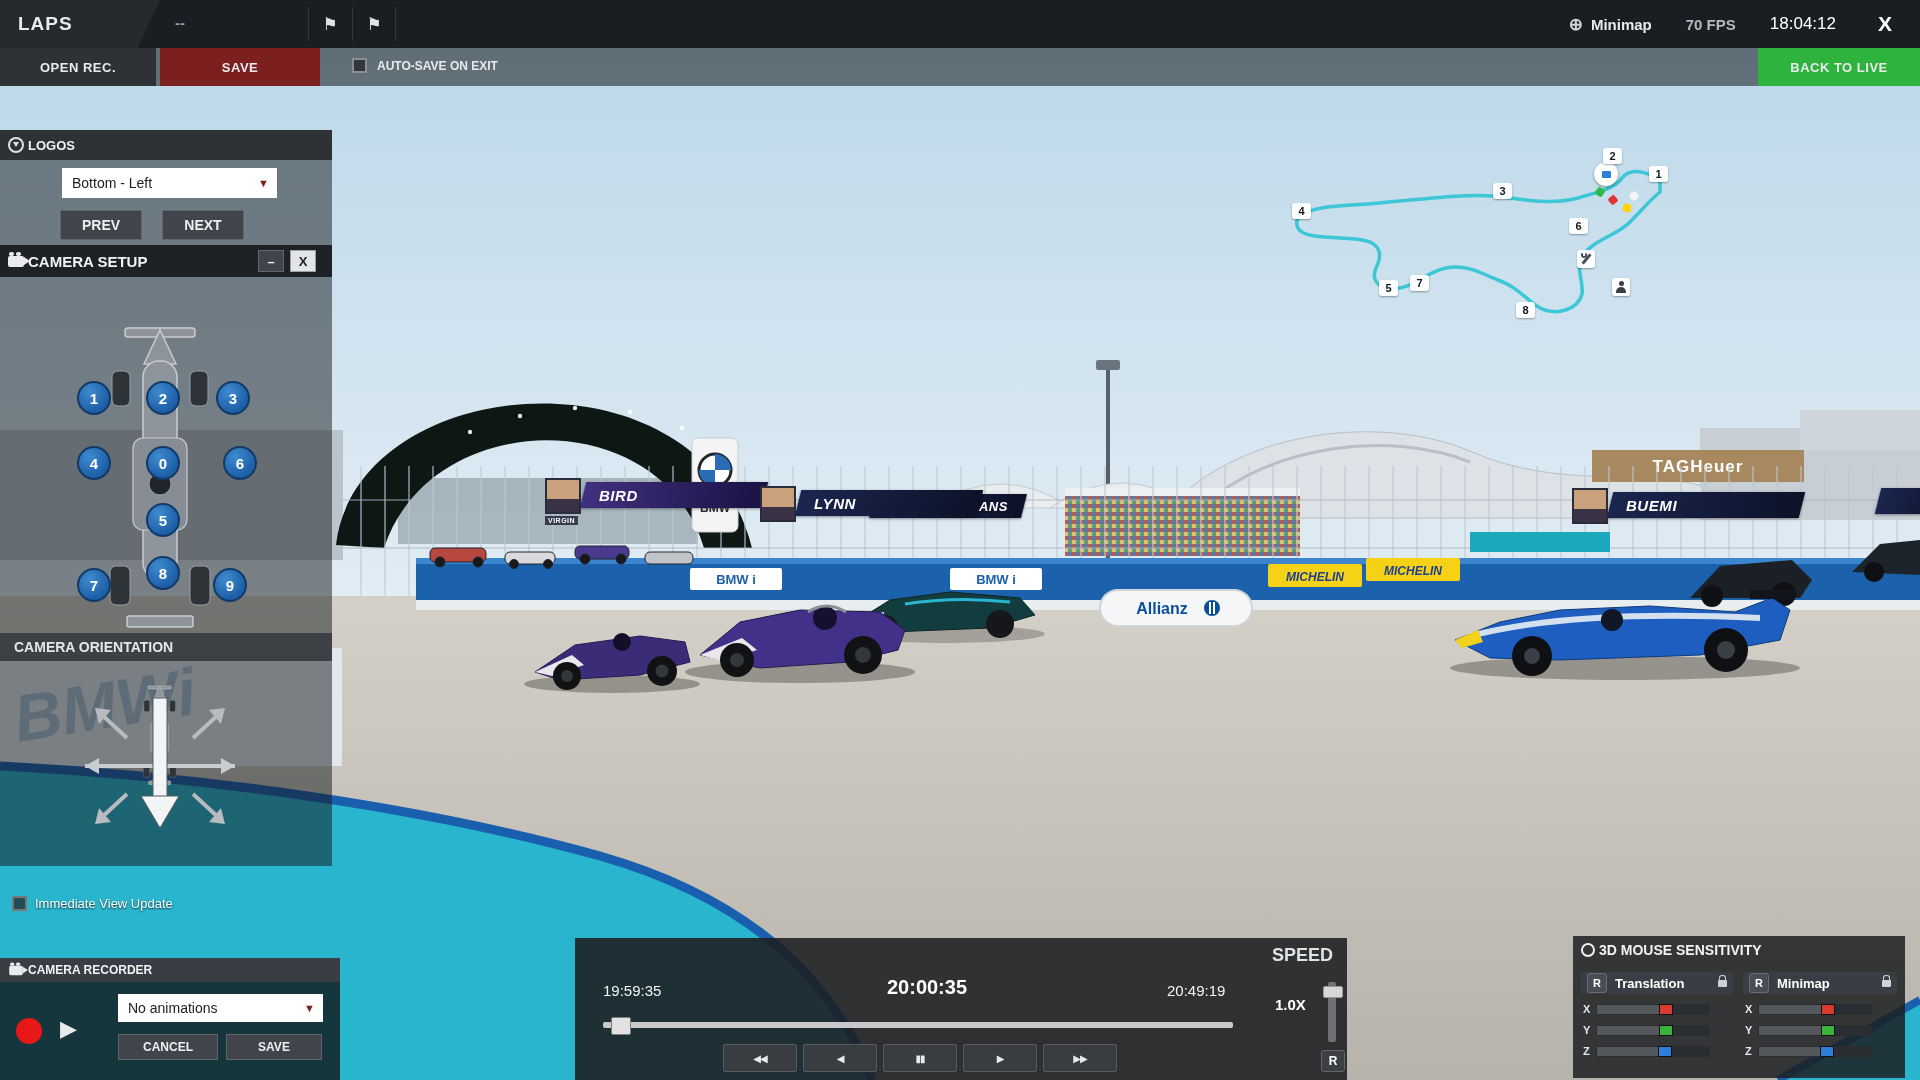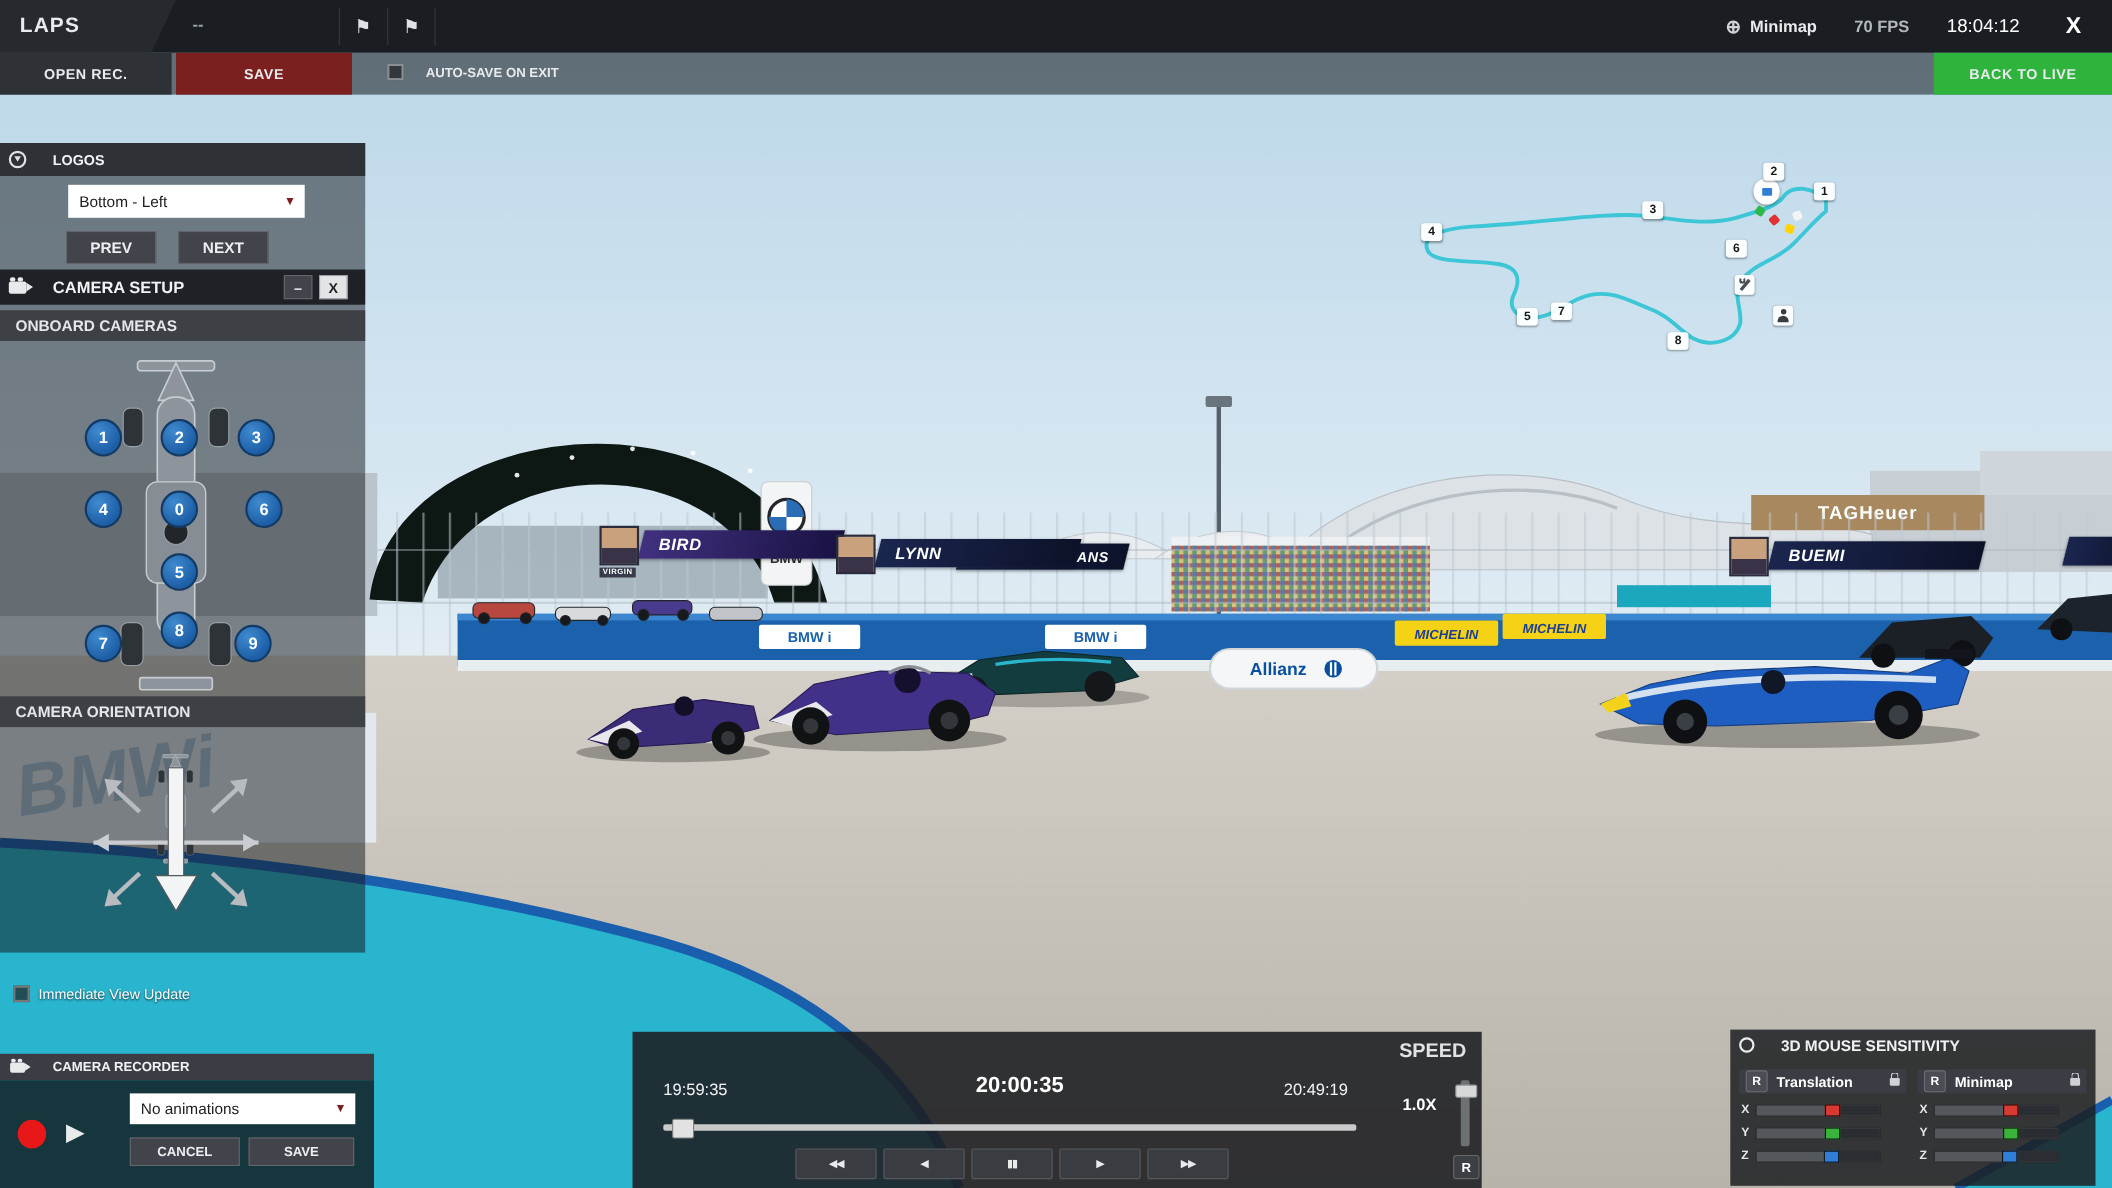--- a/index.html
+++ b/index.html
@@ -17,25 +17,25 @@
   .target-ic{font-size:17px;color:#cfd3d7;}
   .fps{font-size:15px;font-weight:bold;color:#b4b9be;}
   .clock{font-size:17px;color:#fff;}
   .close-x{font-size:21px;font-weight:bold;color:#fff;padding:0 8px;cursor:pointer;}
 
   .toolbar{position:absolute;left:0;top:48px;width:1920px;height:38px;background:rgba(20,23,26,.55);z-index:40;color:#e8eaec;}
   .tb-btn{position:absolute;top:0;height:38px;display:flex;align-items:center;justify-content:center;font-size:13px;font-weight:bold;letter-spacing:.5px;cursor:pointer;}
   .openrec{left:0;width:156px;background:#2e3236;}
   .savebtn{left:160px;width:160px;background:#7b1f1f;}
   .backlive{right:0;width:162px;background:#2eb33d;}
-  .autosave{position:absolute;left:352px;top:10px;display:flex;align-items:center;gap:20px;font-size:12px;font-weight:bold;}
+  .autosave{position:absolute;left:352px;top:10px;display:flex;align-items:center;gap:10px;font-size:12px;font-weight:bold;}
   .checkbox{width:15px;height:15px;border:2px solid #8a8f94;background:rgba(30,33,36,.7);box-sizing:border-box;}
 
   
-  .hdr{display:flex;align-items:center;gap:24px;color:#f0f2f4;font-weight:bold;box-sizing:border-box;padding:0 8px;}
+  .hdr{display:flex;align-items:center;gap:4px;color:#f0f2f4;font-weight:bold;box-sizing:border-box;padding:0 8px;}
   .gbtn{display:flex;align-items:center;justify-content:center;background:#41454b;border:1px solid #62666b;color:#eceef0;font-weight:bold;cursor:pointer;box-sizing:border-box;}
   .ddl{background:#fff;color:#1d1d1d;display:flex;align-items:center;justify-content:space-between;padding:0 8px 0 10px;font-size:14px;cursor:pointer;box-sizing:border-box;}
   .dd-arrow{color:#7b1f1f;font-size:11px;}
   .cam-ic{width:16px;height:11px;background:#e8eaec;border-radius:2px;position:relative;flex:0 0 auto;}
   .cam-ic:before{content:'';position:absolute;right:-6px;top:1px;border-top:4.5px solid transparent;border-bottom:4.5px solid transparent;border-left:6px solid #e8eaec;}
   .cam-ic:after{content:'';position:absolute;left:1px;top:-4px;width:5px;height:4px;background:#e8eaec;border-radius:2px;box-shadow:7px 0 0 #e8eaec;}
 
   
   .left-stack{position:absolute;left:0;top:130px;width:332px;height:736px;background:rgba(18,21,25,.5);z-index:30;}
   .logos-hdr{position:absolute;left:0;top:0;width:332px;height:30px;background:#2e3237;font-size:13px;}
@@ -364,21 +364,20 @@
     <div class="gbtn abs" style="left:60px;top:80px;width:82px;height:30px;font-size:14px;">PREV</div>
     <div class="gbtn abs" style="left:162px;top:80px;width:82px;height:30px;font-size:14px;">NEXT</div>
 
     <div class="hdr cs-hdr">
       <span class="cam-ic"></span>
       <span>CAMERA SETUP</span>
     </div>
     <div class="gbtn mini-btn" style="left:258px;">–</div>
     <div class="gbtn mini-btn" style="left:290px;background:#e2e4e6;color:#222;border-color:#9aa0a6;">X</div>
 
-    <div class="hdr sub-hdr" style="top:152px;padding-left:14px;">ONBOARD CAMERAS</div>
 
     <svg class="abs" style="left:55px;top:186px;" width="210" height="320" viewBox="0 0 210 320">
       <use href="#topcar"></use>
     </svg>
     <div class="cam-num" style="left:77px;top:251px;">1</div>
     <div class="cam-num" style="left:146px;top:251px;">2</div>
     <div class="cam-num" style="left:216px;top:251px;">3</div>
     <div class="cam-num" style="left:77px;top:316px;">4</div>
     <div class="cam-num" style="left:146px;top:316px;">0</div>
     <div class="cam-num" style="left:223px;top:316px;">6</div>

